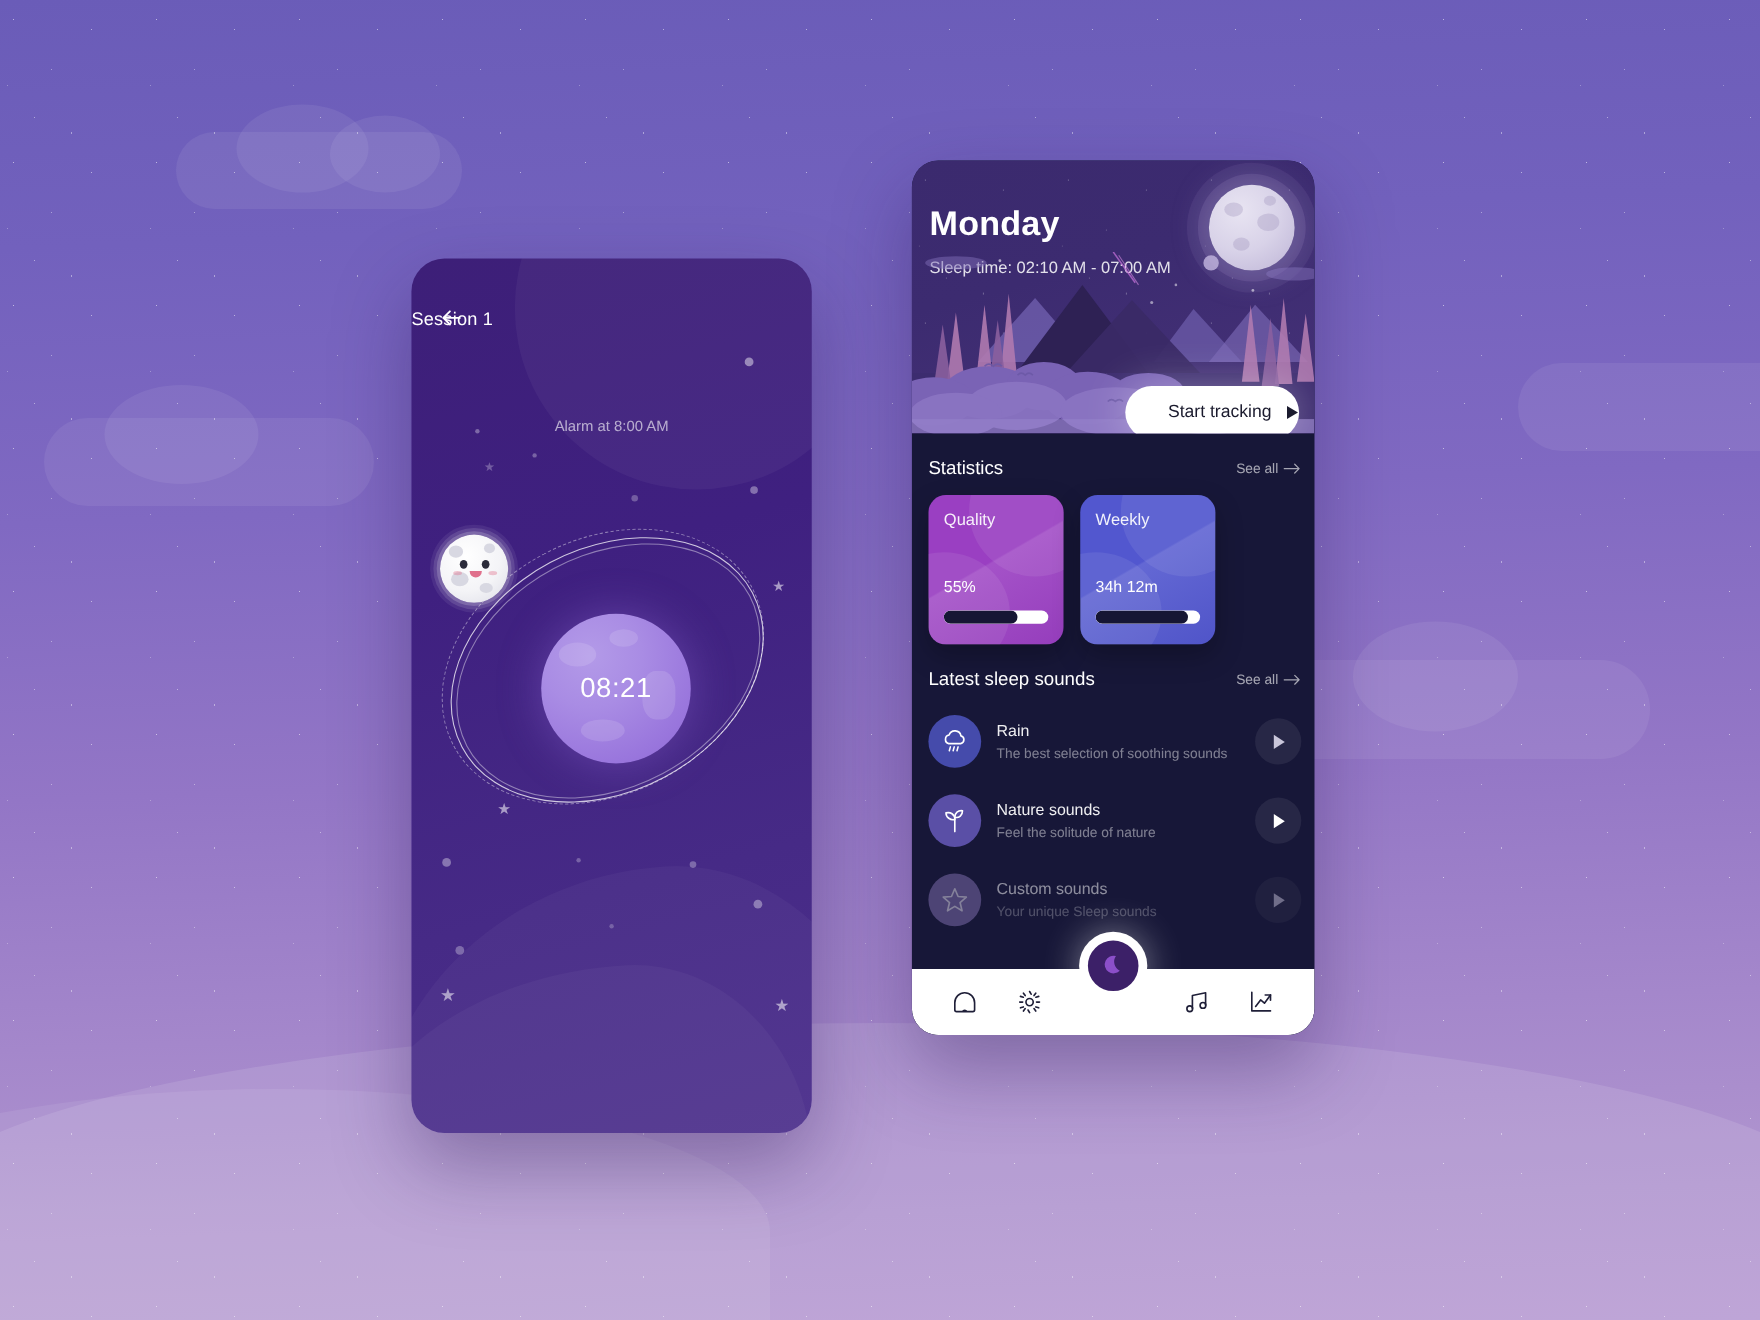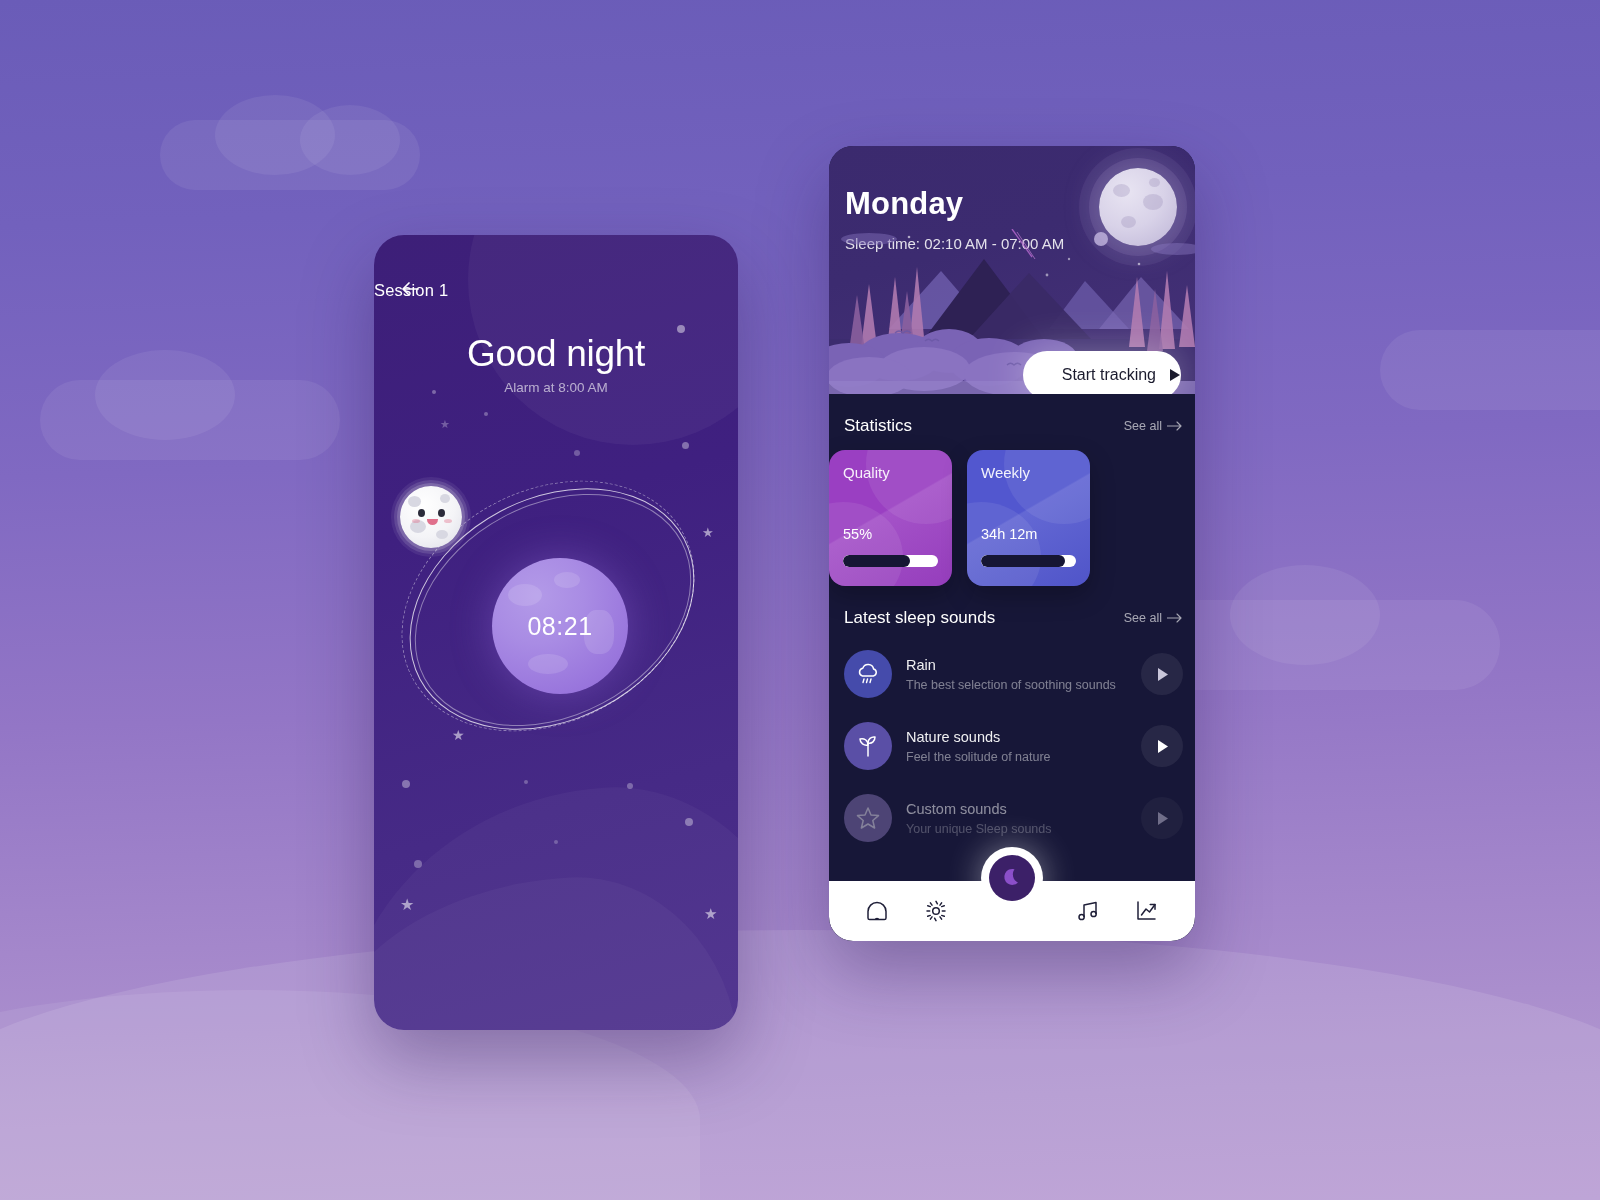--- a/index.html
+++ b/index.html
@@ -150,21 +150,21 @@
     color:#1b1b2e; font-size: 16px; font-family:"Liberation Sans", sans-serif;
     box-shadow: 0 0 40px rgba(255,255,255,.35); cursor:pointer; z-index: 5;
   }
   .rp-body { position:relative; padding: 0 0 0 0; }
   .section-row {
     display:flex; align-items:center; justify-content:space-between;
     padding: 0 12px 0 15px; margin-top: 22px;
   }
   .section-title { color:#fff; font-size: 17px; font-weight: 400; }
   .see-all { color: rgba(255,255,255,.62); font-size: 12.5px; display:flex; align-items:center; gap:5px; cursor:pointer; }
-  .stat-cards { display:flex; gap: 15px; margin-top: 14px; }
+  .stat-cards { display:flex; gap: 15px; padding-left: 15px; margin-top: 14px; }
   .stat-card {
     width: 123px; height: 136px; border-radius: 16px; flex:0 0 auto;
     position:relative; overflow:hidden; padding: 14px 14px 0 14px;
     box-shadow: 0 10px 24px rgba(0,0,0,.25);
   }
   .stat-card .swirl { position:absolute; border-radius: 50%; background: rgba(255,255,255,.08); }
   .stat-label { color: rgba(255,255,255,.92); font-size: 15px; position:relative; z-index:2; }
   .stat-value { position:absolute; left:14px; bottom: 44px; color:#fff; font-size: 14.5px; z-index:2; }
   .stat-bar {
     position:absolute; left: 14px; bottom: 19px; width: 95px; height: 12px;
@@ -238,21 +238,20 @@
   <div class="star-deco" style="left:66px; top:183px; font-size:11px; opacity:.5;">★</div>
 
   <div class="back-arrow">
     <svg width="32" height="32" viewBox="0 0 32 32" fill="none">
       <path d="M22 16 H7 M13 10 L7 16 L13 22" stroke="#ffffff" stroke-width="1.7" stroke-linecap="round" stroke-linejoin="round"></path>
     </svg>
   </div>
   <div class="lp-topbar">
     <div class="lp-session">Session 1</div>
   </div>
-  <div class="lp-title">Good night</div>
   <div class="lp-alarm">Alarm at 8:00 AM</div>
 
   <div class="orbit-wrap">
     <div class="orbit orbit-dash"></div>
     <div class="orbit orbit-solid"></div>
     <div class="orbit orbit-solid2"></div>
 
     <div class="planet">
       <div class="planet-spot" style="left:16px; top:26px; width:34px; height:22px;"></div>
       <div class="planet-spot" style="left:62px; top:14px; width:26px; height:16px;"></div>

